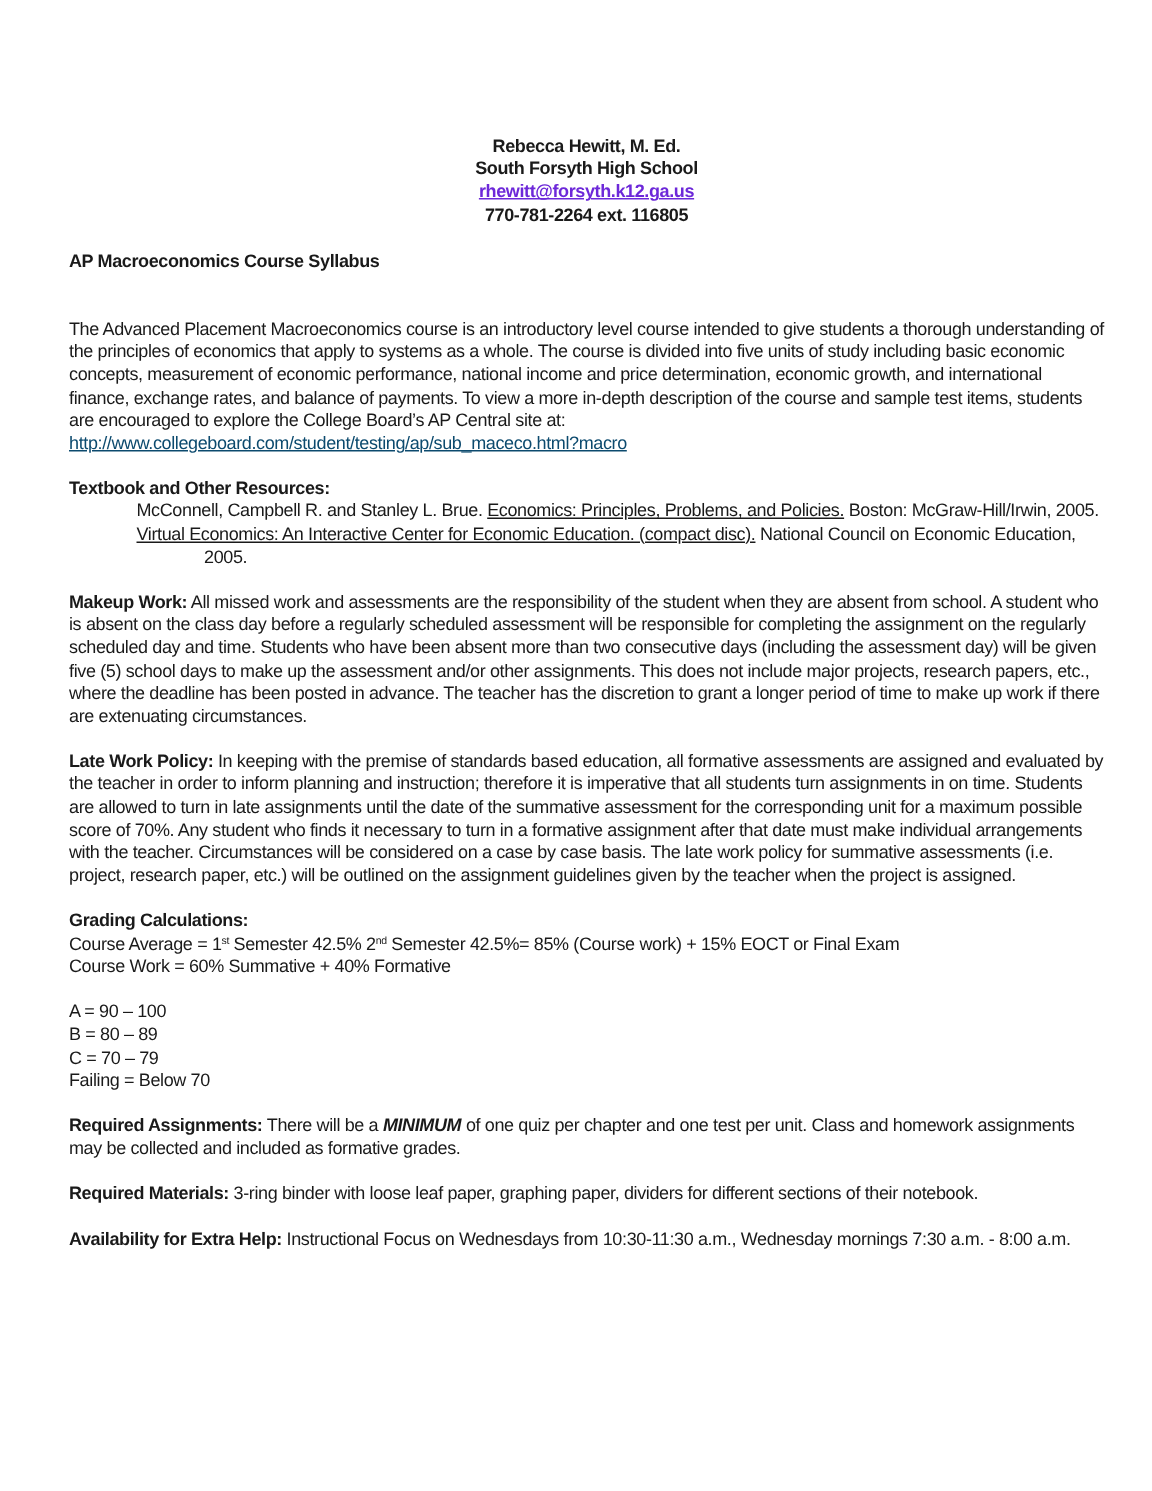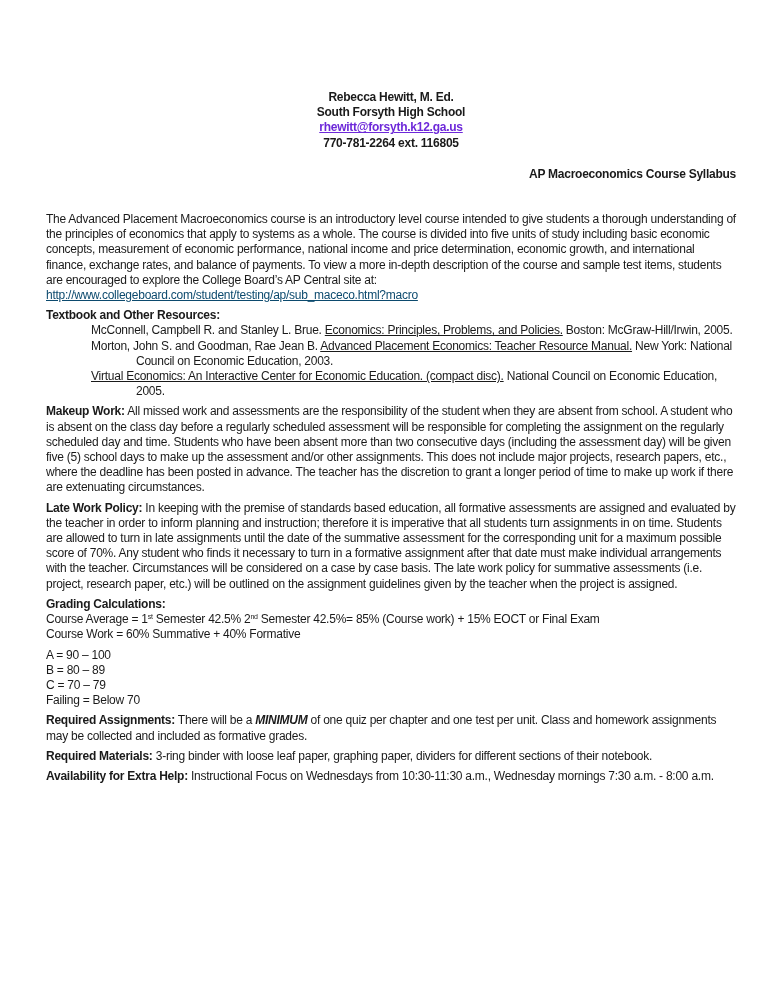--- a/index.html
+++ b/index.html
@@ -4,25 +4,25 @@
 <style>
   html, body { margin: 0; padding: 0; background: #ffffff; }
   body {
     width: 768px; height: 994px; position: relative; overflow: hidden;
     font-family: "Liberation Sans", sans-serif; color: #1a1a1a;
     font-size: 12px; line-height: 15.2px; letter-spacing: -0.25px;
   }
   .page { position: absolute; left: 46px; top: 90px; width: 690px; }
   .hdr { text-align: center; font-weight: bold; }
   .hdr a { color: #6d28d9; text-decoration: underline; }
-  .title { text-align: right; font-weight: bold; margin-top: 16px; }
+  .title { text-align: left; font-weight: bold; margin-top: 16px; }
   p { margin: 0; }
   .intro { margin-top: 30px; }
   .link { color: #0c4a6e; text-decoration: underline; }
-  .sec { margin-top: 5px; }
+  .sec { margin-top: 15px; }
   .lbl { font-weight: bold; }
   .ref { padding-left: 90px; text-indent: -45px; margin-left: 0; }
   .ref .ttl { text-decoration: underline; }
   .bi { font-weight: bold; font-style: italic; }
   sup { font-size: 7px; line-height: 0; vertical-align: 4px; }
 </style>
 </head>
 <body>
 
 <div class="page">
@@ -36,21 +36,20 @@
   <div class="title">AP Macroeconomics Course Syllabus</div>
 
   <p class="intro">
     <span>The Advanced Placement Macroeconomics course is an introductory level course intended to give students a thorough understanding of the principles of economics that apply to systems as a whole.  The course is divided into five units of study including basic economic concepts, measurement of economic performance, national income and price determination, economic growth, and international finance, exchange rates, and balance of payments.  To view a more in-depth description of the course and sample test items, students are encouraged to explore the College Board’s AP Central site at:</span><br>
     <span class="link">http://www.collegeboard.com/student/testing/ap/sub_maceco.html?macro</span>
   </p>
 
   <div class="sec">
     <div class="lbl">Textbook and Other Resources:</div>
     <div class="ref"><span>McConnell, Campbell R. and Stanley L. Brue.  </span><span class="ttl">Economics:  Principles, Problems, and Policies.</span><span>  Boston:  McGraw-Hill/Irwin, 2005.</span></div>
-    <div class="ref"><span>Morton, John S. and Goodman, Rae Jean B.  </span><span class="ttl">Advanced Placement Economics:  Teacher Resource Manual.</span><span>  New York: National Council on Economic Education, 2003.</span></div>
     <div class="ref"><span></span><span class="ttl">Virtual Economics:  An Interactive Center for Economic Education. (compact disc).</span><span>  National Council on Economic Education, 2005.</span></div>
   </div>
 
   <p class="sec"><span class="lbl">Makeup Work:</span><span>  All missed work and assessments are the responsibility of the student when they are absent from school.  A student who is absent on the class day before a regularly scheduled assessment will be responsible for completing the assignment on the regularly scheduled day and time.  Students who have been absent more than two consecutive days (including the assessment day) will be given five (5) school days to make up the assessment and/or other assignments.  This does not include major projects, research papers, etc., where the deadline has been posted in advance.  The teacher has the discretion to grant a longer period of time to make up work if there are extenuating circumstances.</span></p>
 
   <p class="sec"><span class="lbl">Late Work Policy:</span><span>  In keeping with the premise of standards based education, all formative assessments are assigned and evaluated by the teacher in order to inform planning and instruction; therefore it is imperative that all students turn assignments in on time.  Students are allowed to turn in late assignments until the date of the summative assessment for the corresponding unit for a maximum possible score of 70%.  Any student who finds it necessary to turn in a formative assignment after that date must make individual arrangements with the teacher.  Circumstances will be considered on a case by case basis.  The late work policy for summative assessments (i.e. project, research paper, etc.) will be outlined on the assignment guidelines given by the teacher when the project is assigned.</span></p>
 
   <div class="sec">
     <div class="lbl">Grading Calculations:</div>
     <div><span>Course Average = 1</span><sup>st</sup><span> Semester 42.5% 2</span><sup>nd</sup><span> Semester 42.5%= 85% (Course work) + 15% EOCT or Final Exam</span></div>

